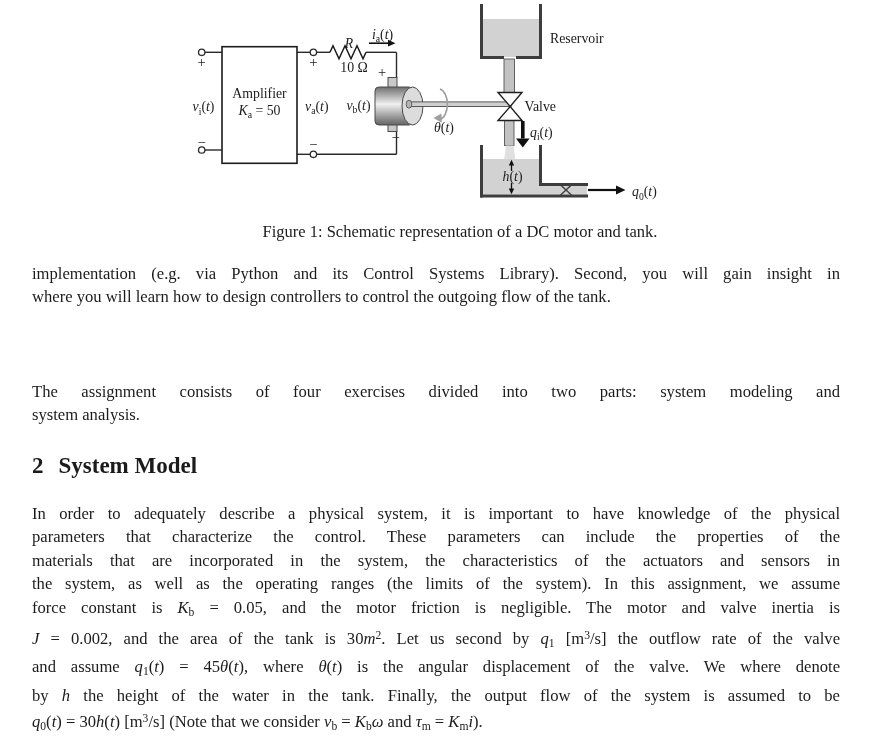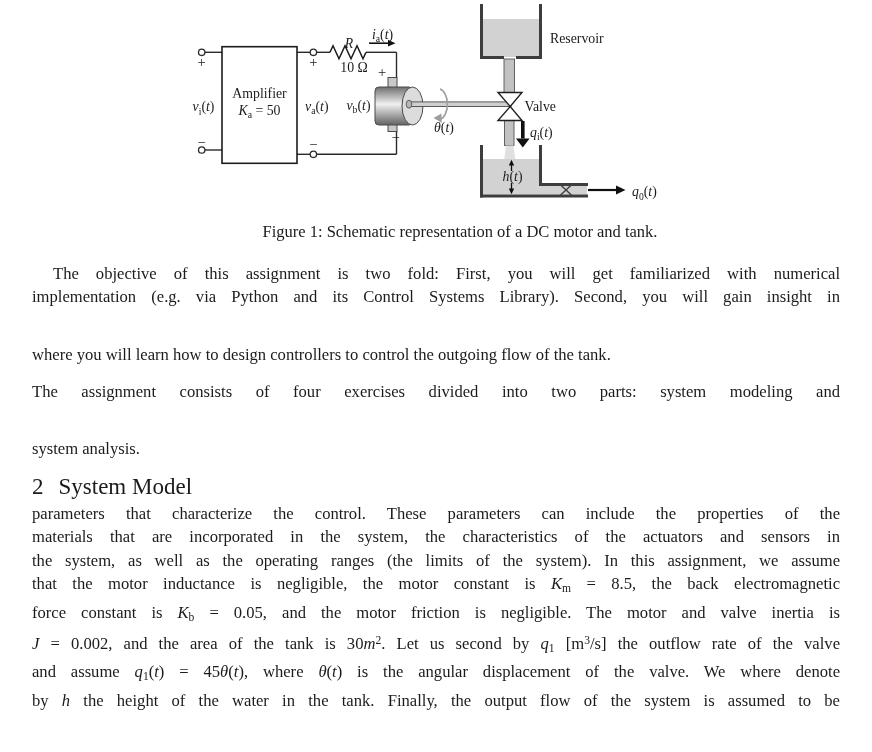--- a/index.html
+++ b/index.html
@@ -3,26 +3,26 @@
 <meta charset="utf-8">
 <style>
   html,body{margin:0;padding:0;background:#ffffff;}
   .page{position:relative;width:872px;height:752px;background:#ffffff;overflow:hidden;
         font-family:"Liberation Serif",serif;color:#1b1b1b;}
   .figure-wrap{position:absolute;left:185px;top:0;width:490px;height:215px;}
   svg text{font-family:"Liberation Serif",serif;fill:#1b1b1b;}
   .caption{position:absolute;left:0;right:0;top:221px;text-align:center;font-size:16.5px;line-height:22px;padding-left:48px;}
   .para{position:absolute;left:32px;right:32px;font-size:16.6px;line-height:23.4px;}
   .para .line{text-align:justify;text-align-last:justify;}
-  .para .line.last{text-align-last:left;margin-top:34px;}
+  .para .line.last{text-align-last:left;}
   .para .line.indent{text-indent:21px;}
   .para1{top:262px;}
   .boldpara{top:380px;font-weight:normal;}
   .para2{top:502px;}
-  .heading{position:absolute;left:32px;top:472px;font-size:23px;font-weight:normal;line-height:30px;}
+  .heading{position:absolute;left:32px;top:451px;font-size:23px;font-weight:bold;line-height:30px;}
   .heading .num{display:inline-block;margin-right:15px;}
   .it{font-style:italic;}
   .sub{font-size:70%;vertical-align:-0.25em;}
   .sup{font-size:70%;vertical-align:0.45em;}
 </style>
 </head>
 <body>
 
 <div class="page">
 
@@ -144,39 +144,38 @@
       <text x="339.5" y="110.5" font-size="13.8"><tspan dy="0">Valve</tspan></text>
       <text x="345" y="136.5" font-size="13.8"><tspan dy="0" font-style="italic">q</tspan><tspan dy="3.5" font-size="70%">i</tspan><tspan dy="-3.5">(</tspan><tspan dy="0" font-style="italic">t</tspan><tspan dy="0">)</tspan></text>
       <text x="327.5" y="180.5" font-size="13.8" text-anchor="middle"><tspan dy="0" font-style="italic">h</tspan><tspan dy="0">(</tspan><tspan dy="0" font-style="italic">t</tspan><tspan dy="0">)</tspan></text>
       <text x="447" y="196" font-size="13.8"><tspan dy="0" font-style="italic">q</tspan><tspan dy="3.5" font-size="70%">0</tspan><tspan dy="-3.5">(</tspan><tspan dy="0" font-style="italic">t</tspan><tspan dy="0">)</tspan></text>
     </svg>
   </div>
 
   <div class="caption"><span>Figure 1: Schematic representation of a DC motor and tank.</span></div>
 
   <div class="para para1">
-      <div class="line indent"><span>The objective of this assignment is two fold: First, you will get familiarized with numerical</span></div>
       <div class="line"><span>implementation (e.g. via Python and its Control Systems Library). Second, you will gain insight in</span></div>
       <div class="line last"><span>where you will learn how to design controllers to control the outgoing flow of the tank.</span></div>
     </div>
 
   <div class="para boldpara">
       <div class="line"><span>The assignment consists of four exercises divided into two parts: system modeling and</span></div>
       <div class="line last"><span>system analysis.</span></div>
     </div>
 
   <div class="heading">
     <span class="num">2</span><span>System Model</span>
   </div>
 
   <div class="para para2">
+      <div class="line"><span>In order to adequately describe a physical system, it is important to have knowledge of the physical</span></div>
       <div class="line"><span>parameters that characterize the control.  These parameters can include the properties of the</span></div>
       <div class="line"><span>materials that are incorporated in the system, the characteristics of the actuators and sensors in</span></div>
       <div class="line"><span>the system, as well as the operating ranges (the limits of the system). In this assignment, we assume</span></div>
-      <div class="line"><span>that the motor inductance is negligible, the motor constant is </span><span class="it">K</span><span class="sub">m</span><span> = 8.5, the back electromagnetic</span></div>
       <div class="line"><span>force constant is </span><span class="it">K</span><span class="sub">b</span><span> = 0.05, and the motor friction is negligible. The motor and valve inertia is</span></div>
       <div class="line"><span class="it">J</span><span> = 0.002, and the area of the tank is 30</span><span class="it">m</span><span class="sup">2</span><span>. Let us second by </span><span class="it">q</span><span class="sub">1</span><span> [m</span><span class="sup">3</span><span>/s] the outflow rate of the valve</span></div>
       <div class="line"><span>and assume </span><span class="it">q</span><span class="sub">1</span><span>(</span><span class="it">t</span><span>) = 45</span><span class="it">θ</span><span>(</span><span class="it">t</span><span>), where </span><span class="it">θ</span><span>(</span><span class="it">t</span><span>) is the angular displacement of the valve. We where denote</span></div>
       <div class="line"><span>by </span><span class="it">h</span><span> the height of the water in the tank. Finally, the output flow of the system is assumed to be</span></div>
       <div class="line last"><span class="it">q</span><span class="sub">0</span><span>(</span><span class="it">t</span><span>) = 30</span><span class="it">h</span><span>(</span><span class="it">t</span><span>) [m</span><span class="sup">3</span><span>/s] (Note that we consider </span><span class="it">v</span><span class="sub">b</span><span> = </span><span class="it">K</span><span class="sub">b</span><span class="it">ω</span><span> and </span><span class="it">τ</span><span class="sub">m</span><span> = </span><span class="it">K</span><span class="sub">m</span><span class="it">i</span><span>).</span></div>
     </div>
 
 </div>
 
 </body></html>

